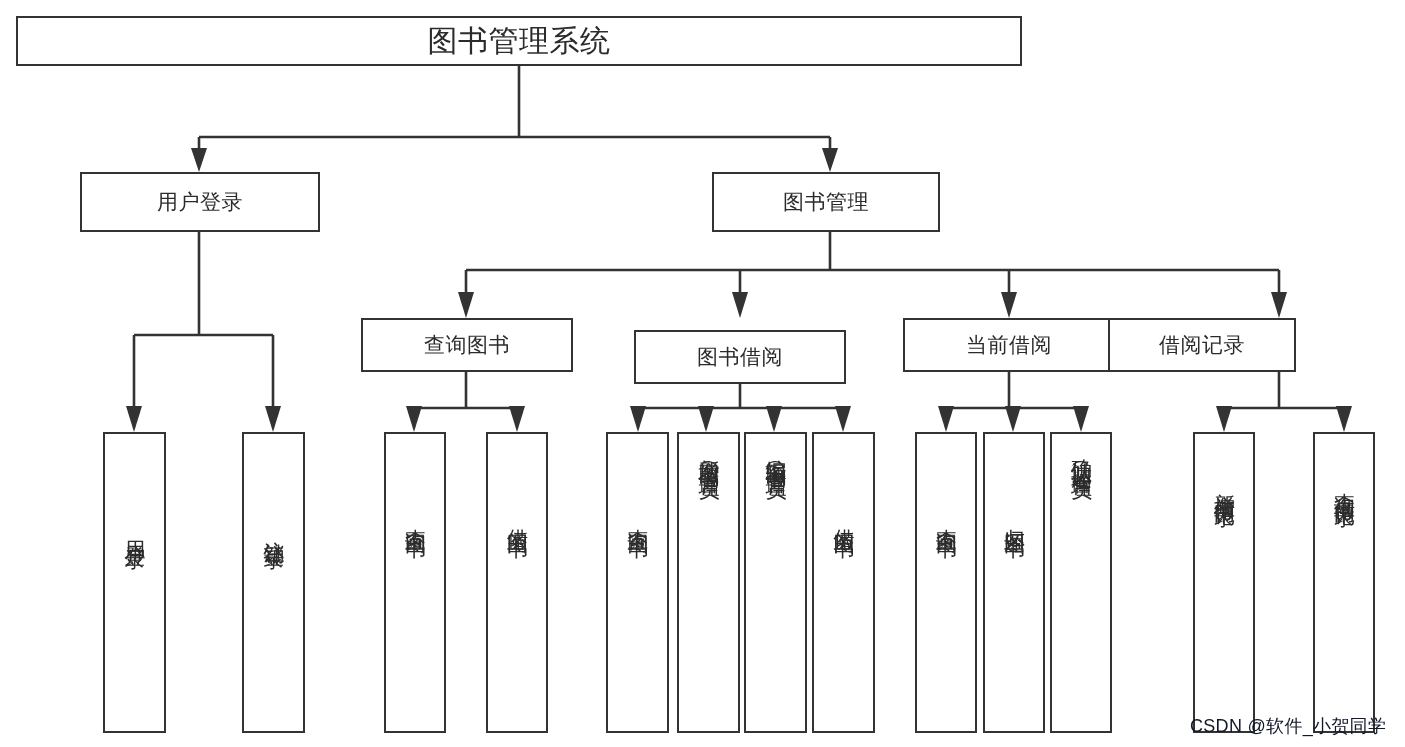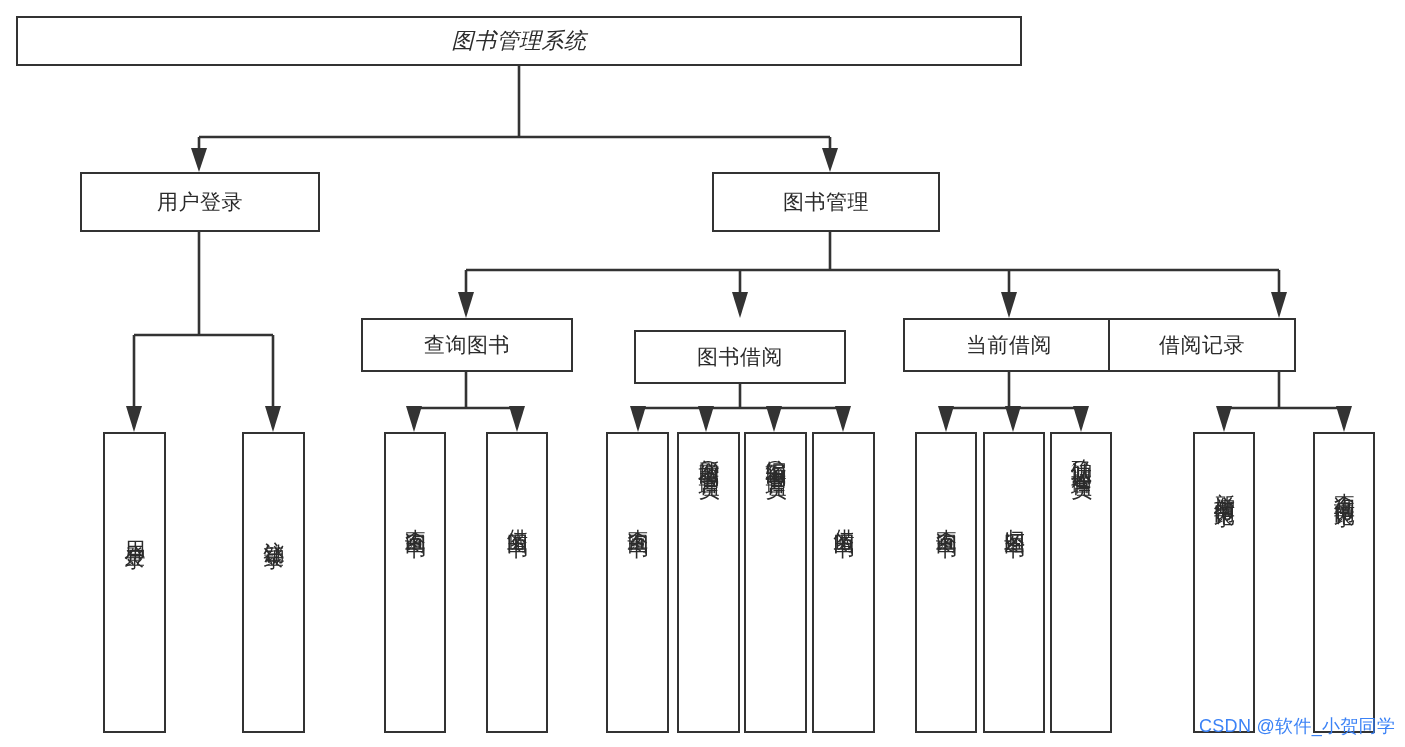--- a/index.html
+++ b/index.html
@@ -53,22 +53,21 @@
     text-align: center;
     line-height: 1.05;
     letter-spacing: 0.5px;
     white-space: nowrap;
   }
   
   .node.horiz .node-label {
     font-size: 21px;
   }
   .node.root .node-label {
-    font-size: 22px;
-    font-style: italic;
+    font-size: 30px;
   }
   
   .node.vert {
     align-items: flex-start;
     justify-content: center;
     padding-top: 6px;
   }
   .node.vert .node-label {
     writing-mode: vertical-rl;
     text-orientation: upright;
@@ -76,25 +75,24 @@
     line-height: 1.18;
     letter-spacing: 3px;
     white-space: nowrap;
   }
   
   #watermark {
     position: absolute;
     left: 1190px;
     top: 714px;
     font-size: 18px;
-    color: #3b82f6;
+    color: #0f172a;
     white-space: nowrap;
     letter-spacing: 0.3px;
     user-select: none;
-    margin-left: 9px;
   }
 </style>
 </head>
 <body>
 
 <div id="diagram-root">
 
   <svg id="connectors" viewBox="0 0 1405 747" width="1405" height="747" xmlns="http://www.w3.org/2000/svg">
 
     <g>

